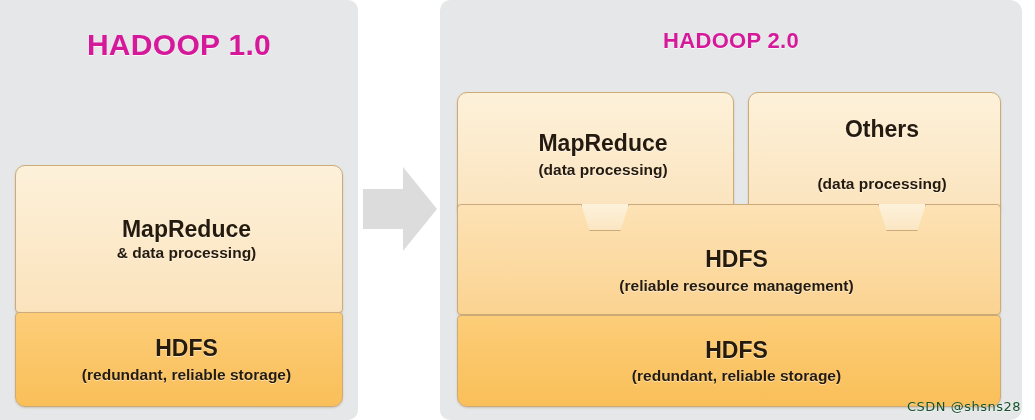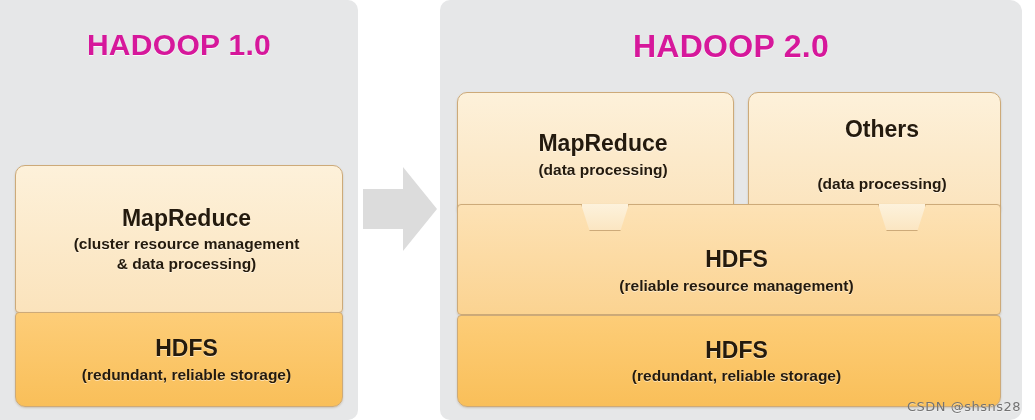--- a/index.html
+++ b/index.html
@@ -27,21 +27,21 @@
   .panel-title{
     position:absolute;
     left:0;right:0;
     text-align:center;
     font-weight:bold;
     color:#d6189b;
     letter-spacing:0.3px;
     text-shadow:0 1px 0 rgba(255,255,255,.75);
   }
   #panel-left .panel-title{ top:28px; font-size:30px;}
-  #panel-right .panel-title{ top:28px; font-size:32px;}
+  #panel-right .panel-title{ top:28px; font-size:22px;}
 
   
   .box{
     position:absolute;
     box-sizing:border-box;
     border:1px solid #cdaa79;
     display:flex;
     flex-direction:column;
     align-items:center;
     justify-content:center;
@@ -123,38 +123,37 @@
     z-index:2;
   }
   #notch-mapreduce{ left:123px; }
   #notch-others{ left:420px; }
 
   
   #watermark{
     position:absolute;
     right:14px;bottom:6px;
     font-size:13px;
-    color:#737373;
+    color:#14532d;
     font-family:"DejaVu Sans", sans-serif;
     letter-spacing:.5px;
     z-index:5;
     text-shadow:0 1px 0 rgba(255,255,255,.4);
   }
 </style>
 </head>
 <body>
 
 <div class="stage">
 
   <div class="panel" id="panel-left">
     <div class="panel-title">HADOOP 1.0</div>
 
     <div class="box c-light" id="box-l-mapreduce">
       <div class="t1">MapReduce</div>
-      <div class="t2">(cluster resource management</div>
       <div class="t2" style="margin-top:0">&amp; data processing)</div>
     </div>
 
     <div class="box c-dark" id="box-l-hdfs">
       <div class="t1">HDFS</div>
       <div class="t2">(redundant, reliable storage)</div>
     </div>
   </div>
 
   <svg id="flow-arrow" viewBox="0 0 74 92">

